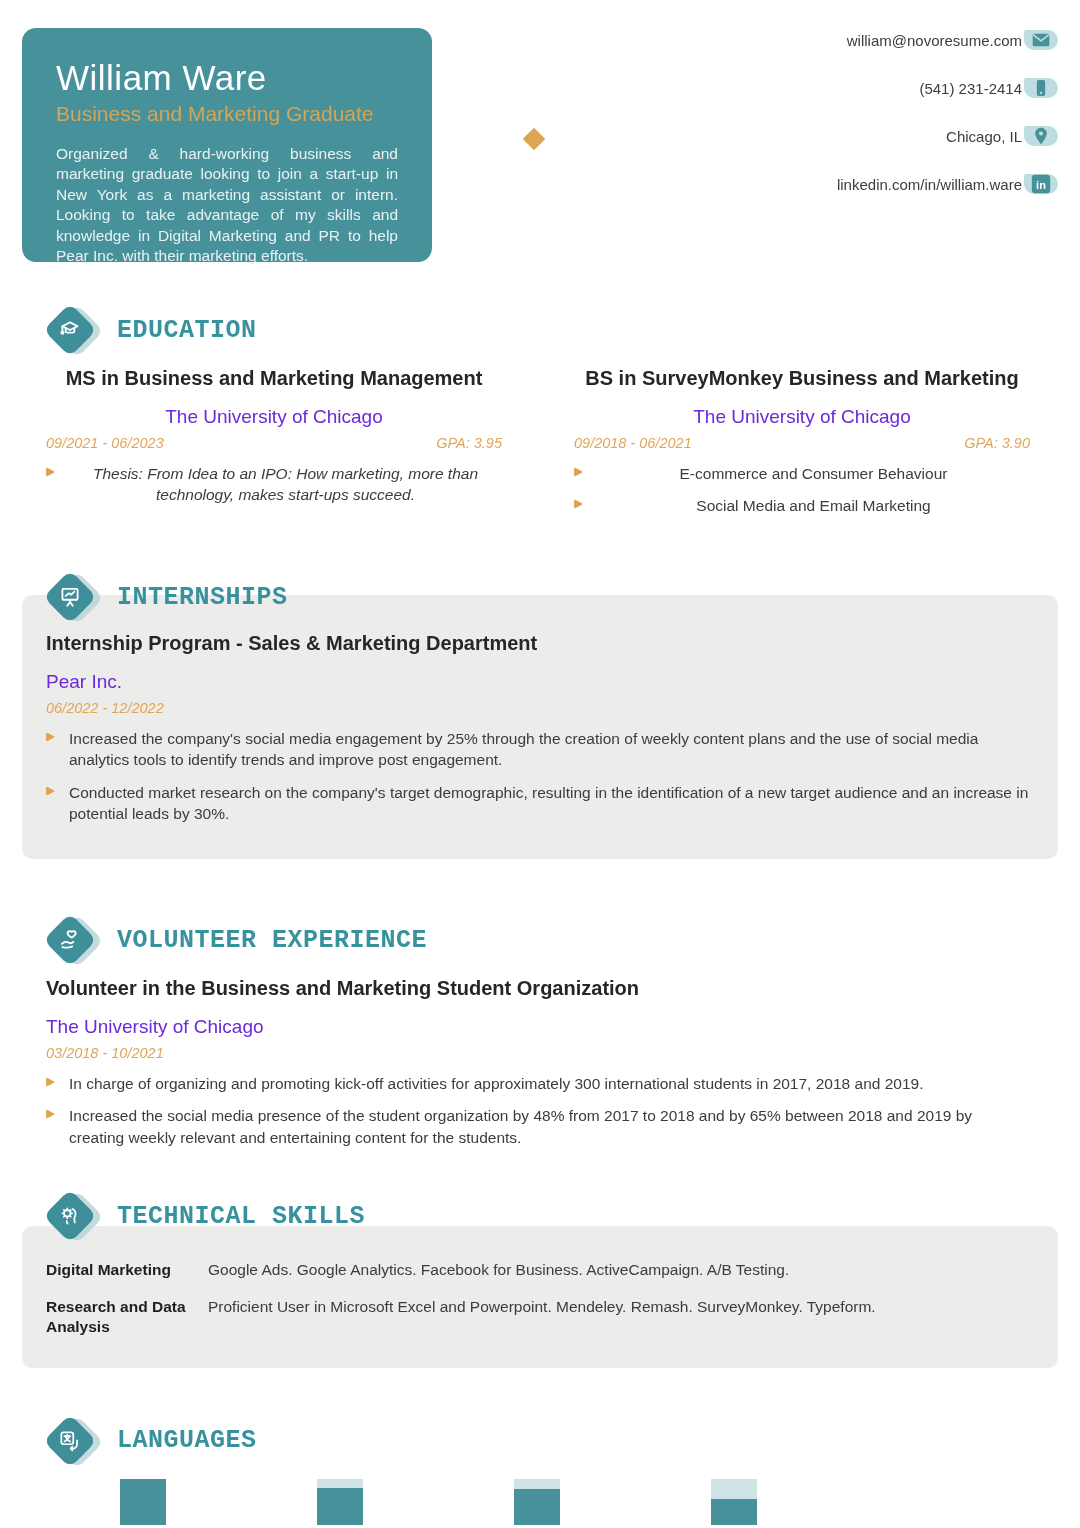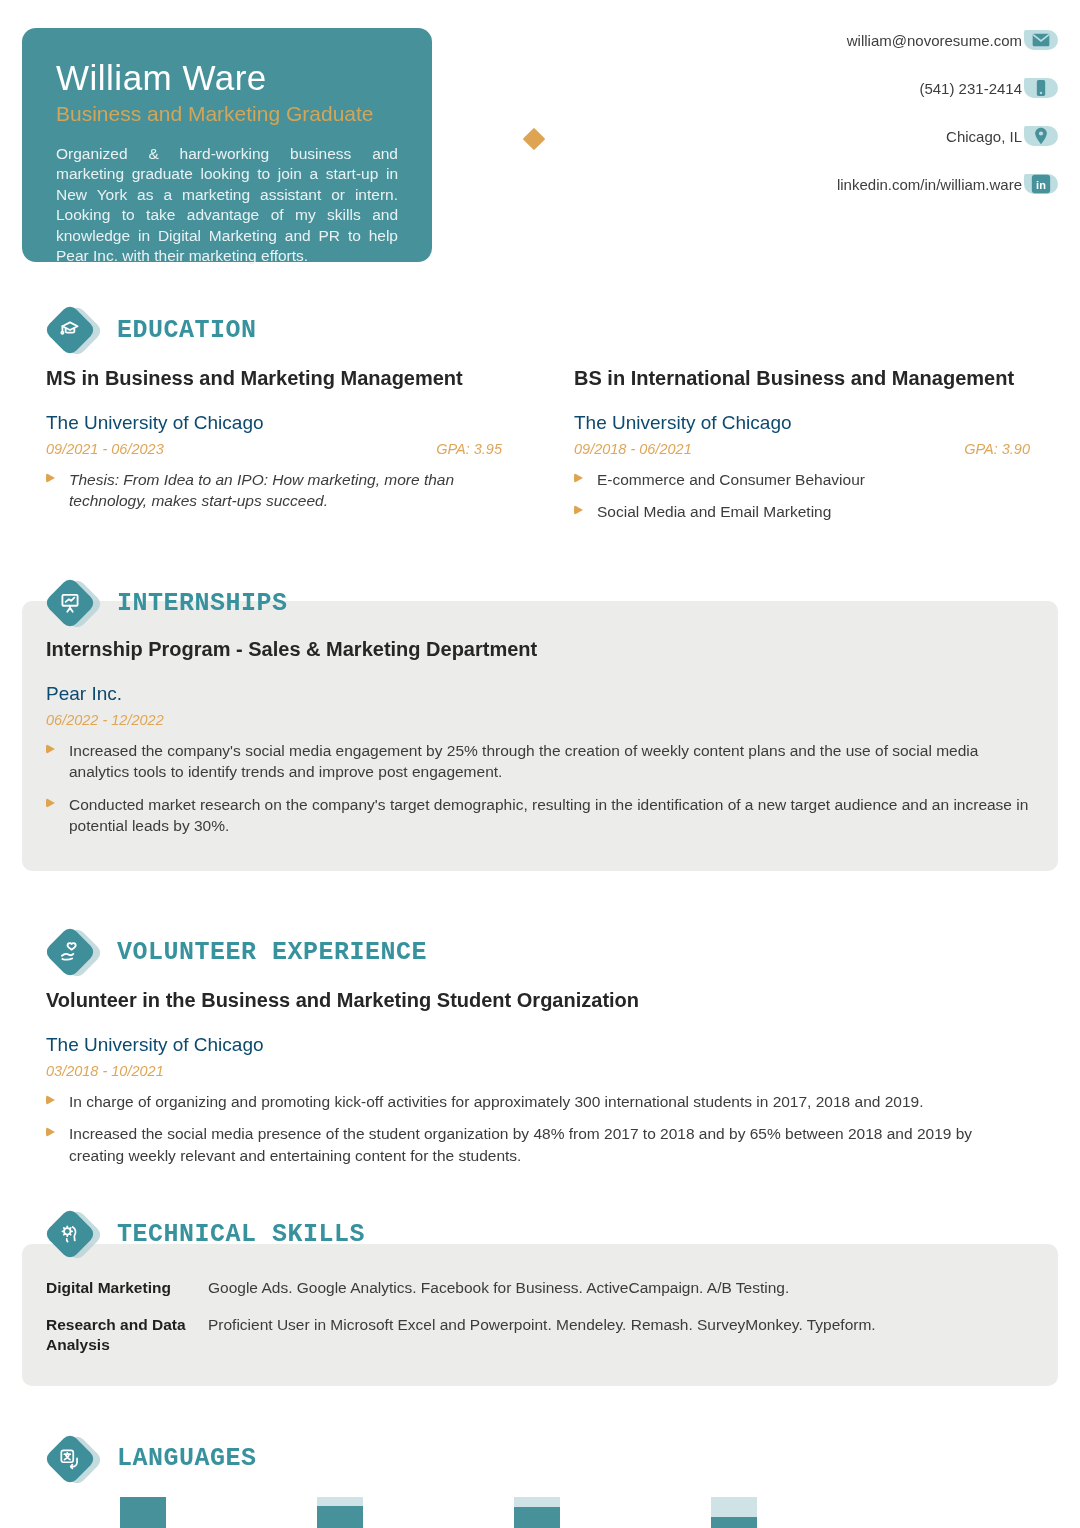--- a/index.html
+++ b/index.html
@@ -70,21 +70,21 @@
   .sec-icon .fg {
     position: absolute; left: 9px; top: 9px; width: 38px; height: 38px;
     background: #3e8f9a;
     border-radius: 9px; transform: rotate(45deg);
   }
   .sec-icon svg { position: absolute; left: 15px; top: 15px; z-index: 2; }
   .sec-head h3 { margin: 0; font-size: 25px; font-weight: 700; color: #37929e; letter-spacing: .5px; }
 
   
   .entry h4 { margin: 0; font-size: 20px; font-weight: 700; color: #262626; line-height: 1.28; }
-  .entry .org { font-size: 19px; color: #0c4a6e; margin-top: 20px; }
+  .entry .org { font-size: 19px; color: #6d28d9; margin-top: 14px; }
   .entry .meta {
     display: flex; justify-content: space-between;
     margin-top: 7px;
     font-size: 14.5px; font-style: italic; color: #e0a658;
   }
   .bullets { list-style: none; margin: 12px 0 0 0; padding: 0; }
   .bullets li {
     position: relative; padding-left: 23px;
     font-size: 15.5px; color: #3c3c3c; line-height: 1.38;
     margin-bottom: 11px;
@@ -94,21 +94,21 @@
     width: 0; height: 0;
     border-left: 9px solid #dfa44f;
     border-top: 5.5px solid transparent;
     border-bottom: 5.5px solid transparent;
     border-radius: 3px;
   }
   .italic li span.btext { font-style: italic; }
 
   
   .sec-education { margin-top: 10px; }
-  .edu-cols { display: flex; gap: 72px; margin: 8px 50px 0 46px; }
+  .edu-cols { display: flex; gap: 72px; margin: 8px 50px 0 46px; text-align: center; }
   .edu-col { flex: 1; min-width: 0; }
 
   
   .band {
     background: #ececea;
     border-radius: 10px;
     margin: 0 22px;
     position: relative; z-index: 1;
   }
   .sec-internships { margin-top: 42px; }
@@ -203,21 +203,21 @@
         <div class="org">The University of Chicago</div>
         <div class="meta">
           <span>09/2021 - 06/2023</span>
           <span>GPA: 3.95</span>
         </div>
         <ul class="bullets italic">
           <li><span class="tri"></span><span class="btext">Thesis: From Idea to an IPO: How marketing, more than technology, makes start-ups succeed.</span></li>
         </ul>
       </article>
       <article class="edu-col entry">
-        <h4>BS in International Business and Management</h4>
+        <h4>BS in SurveyMonkey Business and Marketing</h4>
         <div class="org">The University of Chicago</div>
         <div class="meta">
           <span>09/2018 - 06/2021</span>
           <span>GPA: 3.90</span>
         </div>
         <ul class="bullets">
           <li><span class="tri"></span><span>E-commerce and Consumer Behaviour</span></li>
           <li><span class="tri"></span><span>Social Media and Email Marketing</span></li>
         </ul>
       </article>

